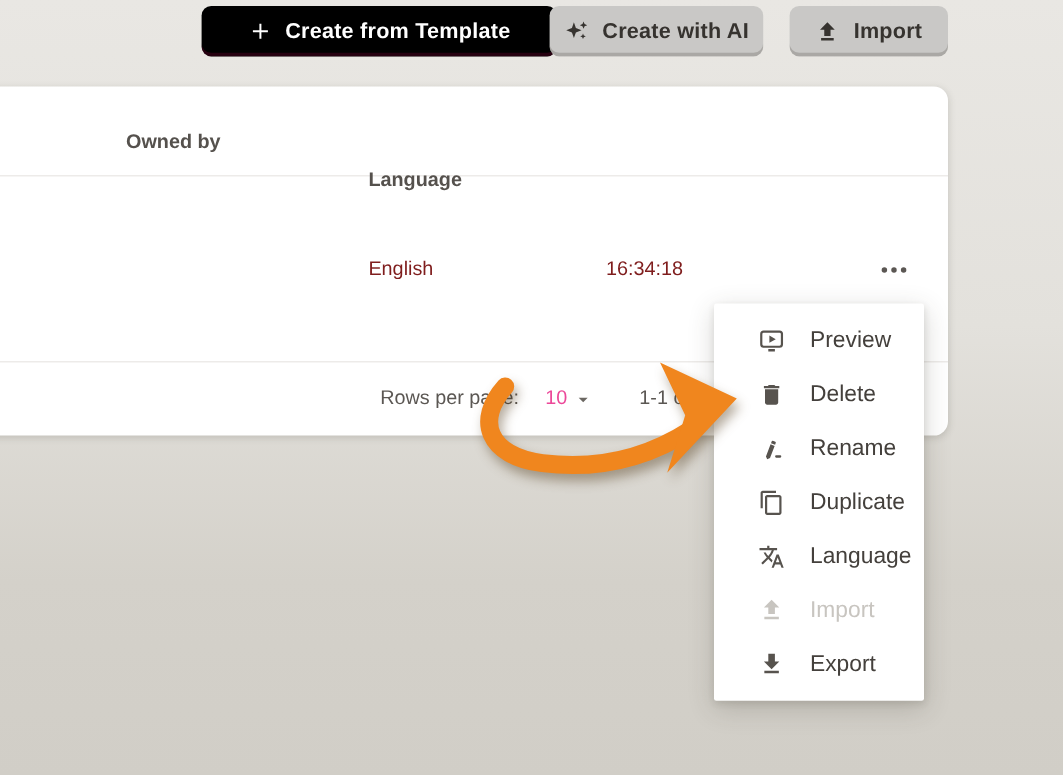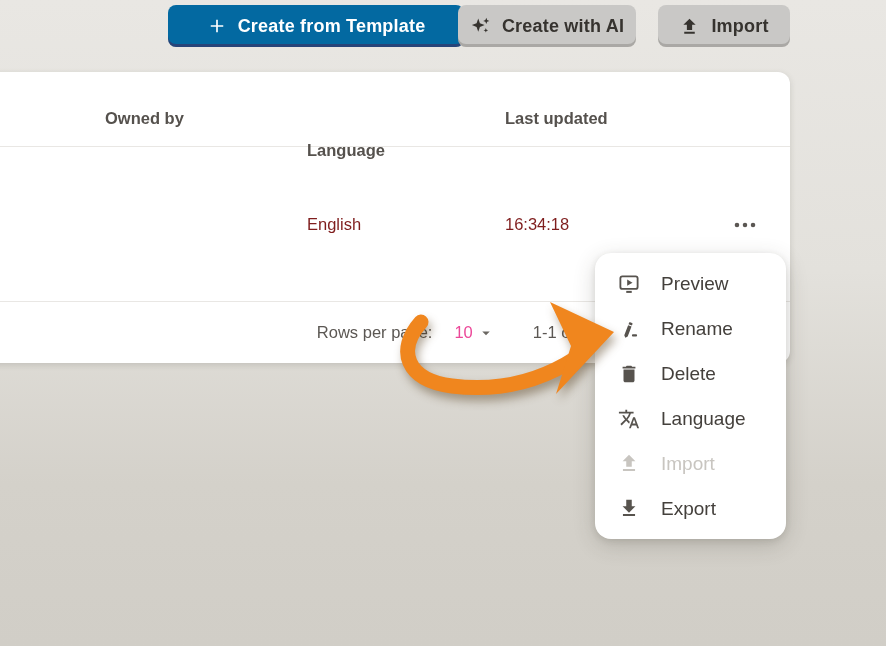--- a/index.html
+++ b/index.html
@@ -16,21 +16,21 @@
   .btn {
     position:absolute; top:5px; height:42px;
     display:flex; align-items:center; justify-content:center; gap:11px;
     border:none; border-radius:8px; cursor:pointer;
     font-family:"Liberation Sans", sans-serif;
     font-size:18px; font-weight:bold; letter-spacing:.2px;
   }
   .btn svg { flex:0 0 auto; }
   .btn-primary {
     left:168px; width:296px;
-    background:#0369a1; color:#fff;
+    background:#000000; color:#fff;
     box-shadow:inset 0 -3px 0 rgba(110,0,45,.35);
   }
   .btn-gray {
     background:#C9C8C6; color:#36332F;
     box-shadow:inset 0 -3px 0 rgba(90,85,80,.28);
   }
   .btn-ai { left:458px; width:178px;gap:10px; }
   .btn-import { left:658px; width:132px; }
 
   
@@ -71,22 +71,22 @@
   .rpp-select {
     display:flex; align-items:center; gap:4px; cursor:pointer;
     background:none; border:none; font-family:"Liberation Sans", sans-serif;
     font-size:16.5px; color:#ec4899;
   }
   .rpp-select svg { color:#6B6762; }
   .range { margin-left:16px; }
 
   
   .menu {
-    position:absolute; left:595px; top:253px; width:191px;
-    background:#fff; border-radius:16px; padding:8px 2px;
+    position:absolute; left:595px; top:253px; width:175px;
+    background:#fff; border-radius:2px; padding:8px 16px;
     box-shadow:0 6px 22px rgba(60,55,45,.20), 0 2px 6px rgba(60,55,45,.12);
     z-index:20;
   }
   .menu-item {
     display:flex; align-items:center; gap:21px;
     height:45px; padding-left:21px; cursor:pointer;
     font-size:19px; color:#44403C;
   }
   .mi-icon { width:22px; height:22px; display:flex; align-items:center; justify-content:center; color:#57534E; }
   .menu-item.disabled { color:#C8C5C0; cursor:default; }
@@ -130,21 +130,20 @@
         </svg>
     </span>
     <span>Import</span>
   </button>
 </div>
 
 <div class="card">
   <div class="thead">
     <div class="th th-owned">Owned by</div>
     <div class="th th-lang">Language</div>
-    <div class="th th-updated">Last updated</div>
   </div>
 
   <div class="trow">
     <div class="td td-lang">English</div>
     <div class="td td-updated">16:34:18</div>
     <button class="row-actions">
       <span style="display:flex;">
         <svg width="26" height="26" viewBox="0 0 24 24" fill="currentColor">
           <circle cx="4.6" cy="12" r="2.1"></circle>
             <circle cx="12" cy="12" r="2.1"></circle>
@@ -177,38 +176,46 @@
         <path d="M10 7.2l5.8 3.3L10 13.8z" fill="currentColor"></path>
         <path d="M9 20.6h6" stroke="currentColor" stroke-width="2.2"></path>
       </svg>
     </span>
     <span class="mi-label">Preview</span>
   </div>
 
   <div class="menu-item">
     <span class="mi-icon">
       <svg width="22" height="22" viewBox="0 0 24 24" fill="currentColor">
+        <path d="M6 19c0 1.1.9 2 2 2h8c1.1 0 2-.9 2-2V7H6v12zM19 4h-3.5l-1-1h-5l-1 1H5v2h14V4z"></path>
+      </svg>
+    </span>
+    <span class="mi-label">Delete</span>
+  </div>
+
+  <div class="menu-item">
+    <span class="mi-icon">
+      <svg width="22" height="22" viewBox="0 0 24 24" fill="currentColor">
         <g transform="rotate(-24 12 12)">
           <path d="M4.5 16.2V19h2.8l8.3-8.3-2.8-2.8-8.3 8.3zM17.7 8.6c.3-.3.3-.8 0-1.1l-1.7-1.7c-.3-.3-.8-.3-1.1 0l-1.3 1.3 2.8 2.8 1.3-1.3z"></path>
         </g>
         <rect x="15.2" y="17.8" width="5.6" height="2.3" rx="1"></rect>
       </svg>
     </span>
     <span class="mi-label">Rename</span>
   </div>
 
   <div class="menu-item">
     <span class="mi-icon">
       <svg width="22" height="22" viewBox="0 0 24 24" fill="currentColor">
-        <path d="M6 19c0 1.1.9 2 2 2h8c1.1 0 2-.9 2-2V7H6v12zM19 4h-3.5l-1-1h-5l-1 1H5v2h14V4z"></path>
-      </svg>
-    </span>
-    <span class="mi-label">Delete</span>
-  </div>
-
+        <path d="M16 1H4c-1.1 0-2 .9-2 2v14h2V3h12V1zm3 4H8c-1.1 0-2 .9-2 2v14c0 1.1.9 2 2 2h11c1.1 0 2-.9 2-2V7c0-1.1-.9-2-2-2zm0 16H8V7h11v14z"></path>
+      </svg>
+    </span>
+    <span class="mi-label">Duplicate</span>
+  </div>
 
   <div class="menu-item">
     <span class="mi-icon">
       <svg width="22" height="22" viewBox="0 0 24 24" fill="currentColor">
         <path d="M12.87 15.07l-2.54-2.51.03-.03c1.74-1.94 2.98-4.17 3.71-6.53H17V4h-7V2H8v2H1v1.99h11.17C11.5 7.92 10.44 9.75 9 11.35 8.07 10.32 7.3 9.19 6.69 8h-2c.73 1.63 1.73 3.17 2.98 4.56l-5.09 5.02L4 19l5-5 3.11 3.11.76-2.04zM18.5 10h-2L12 22h2l1.12-3h4.75L21 22h2l-4.5-12zm-2.62 7l1.62-4.33L19.12 17h-3.24z"></path>
       </svg>
     </span>
     <span class="mi-label">Language</span>
   </div>
 

